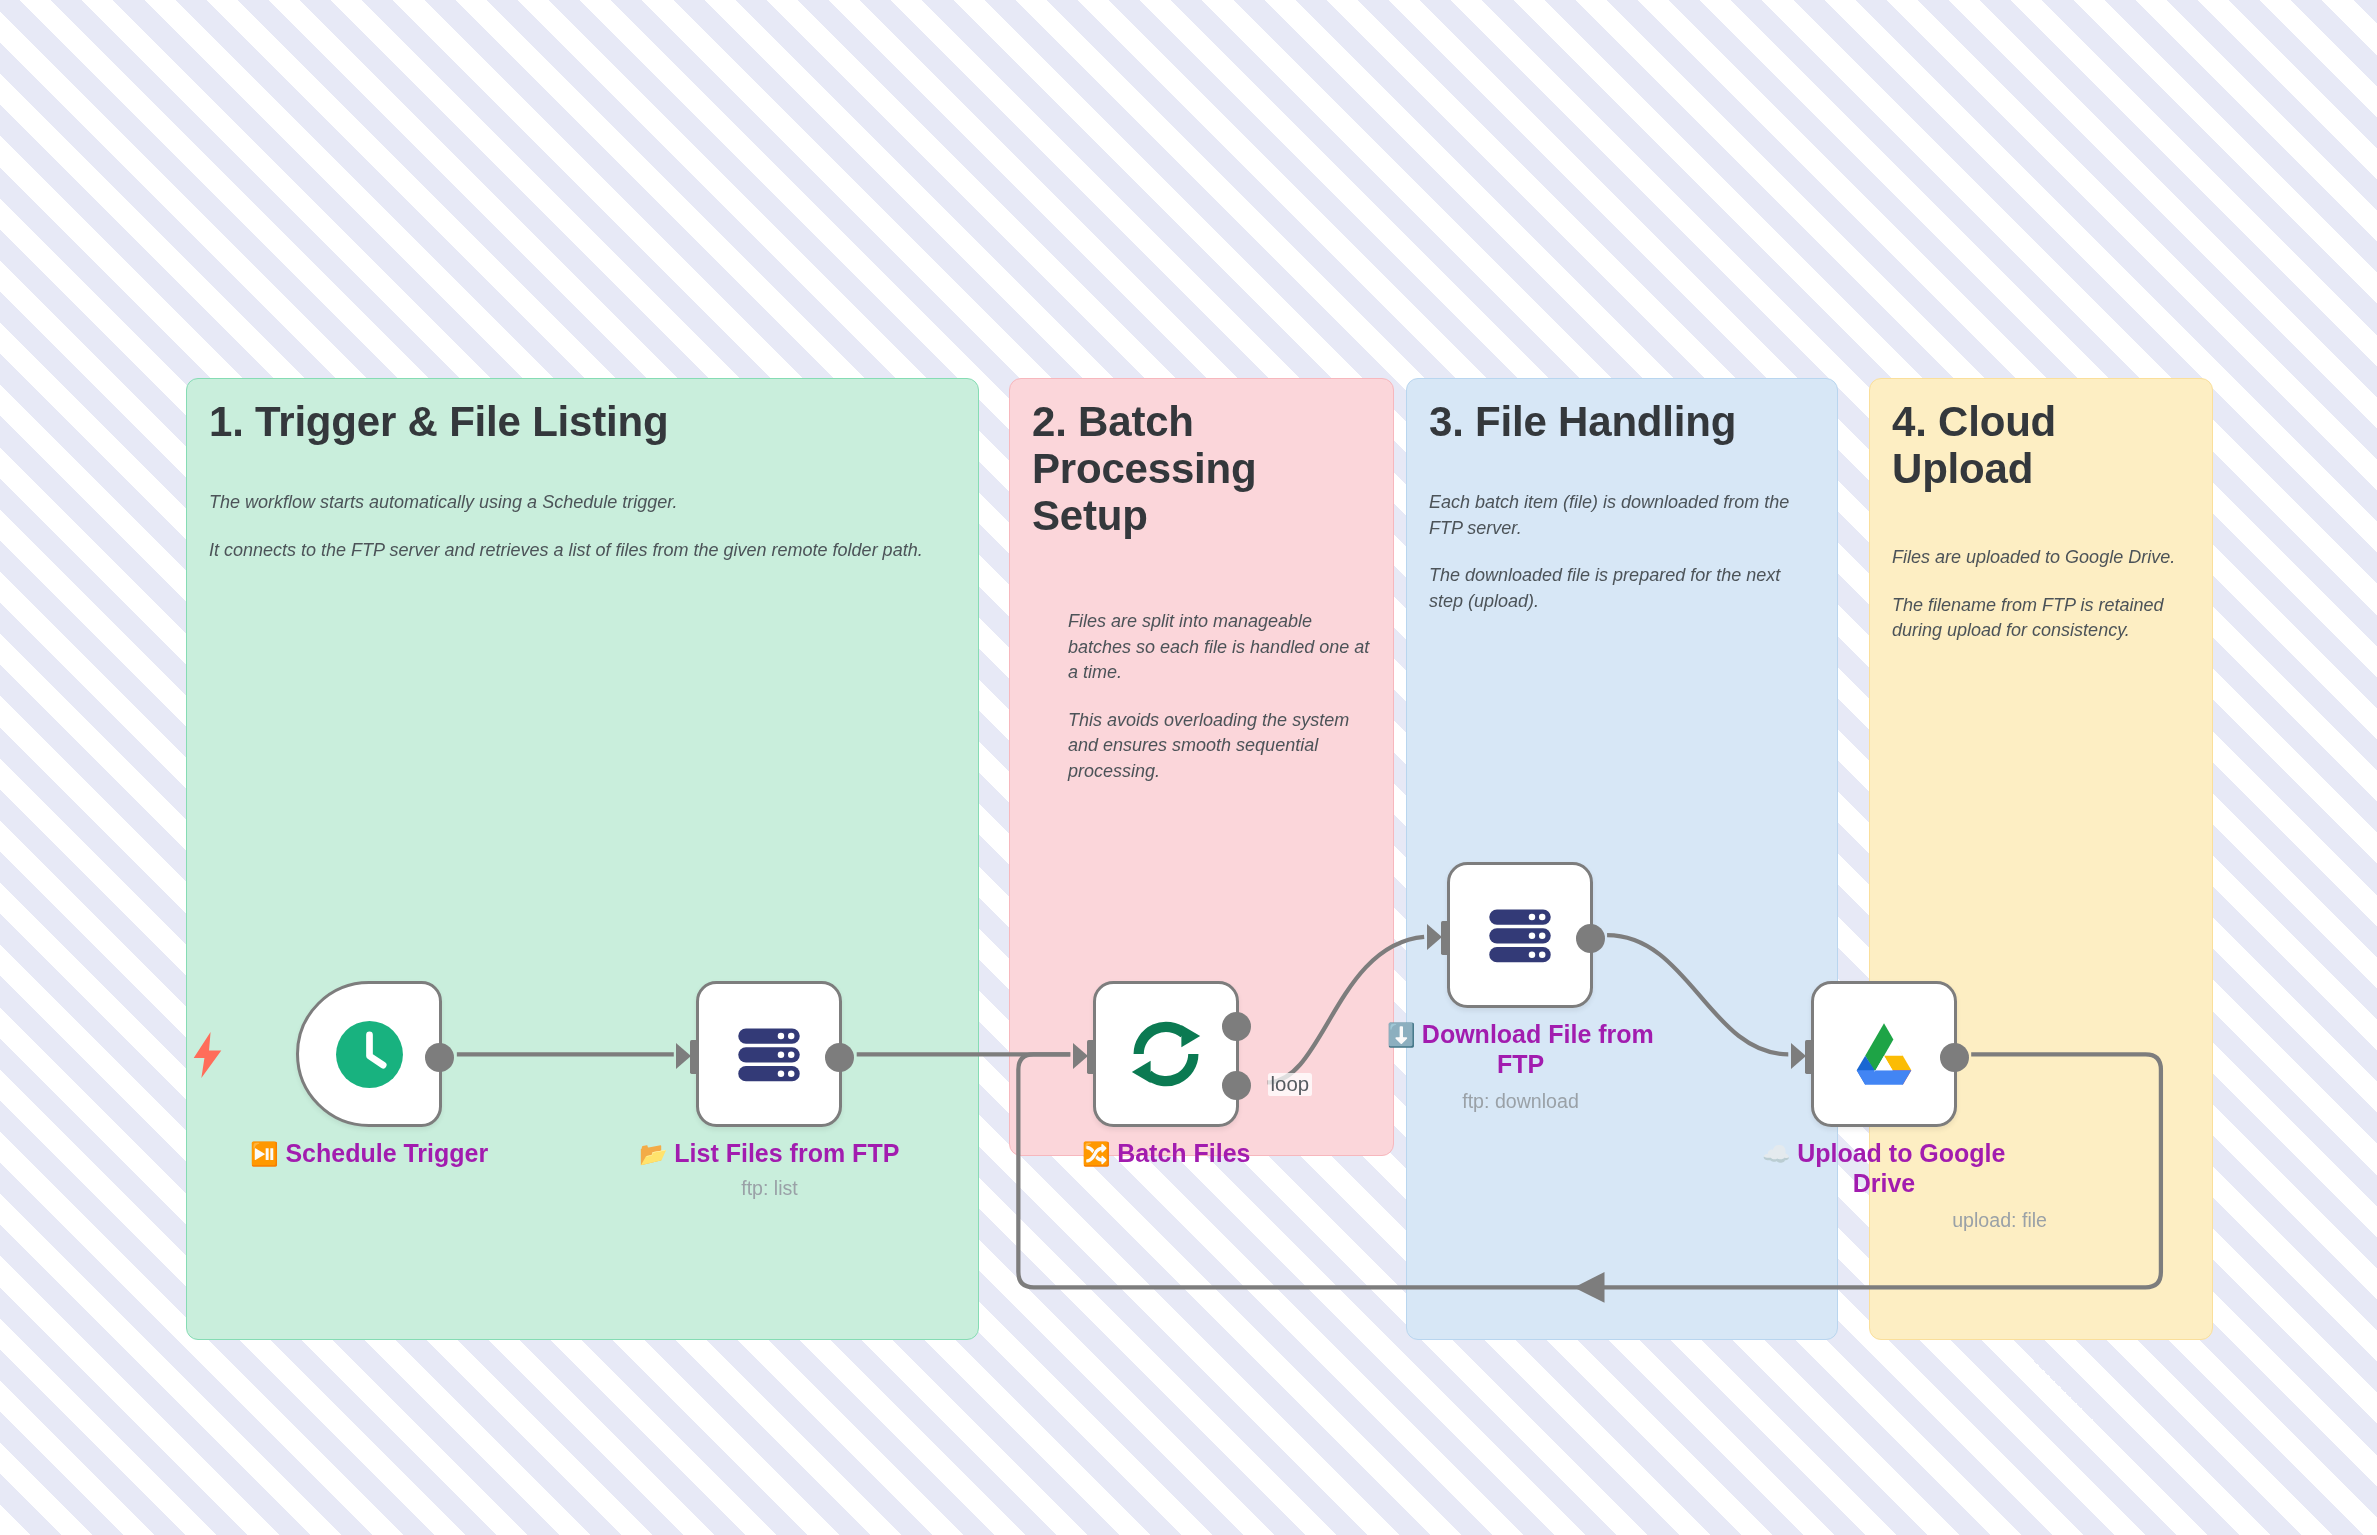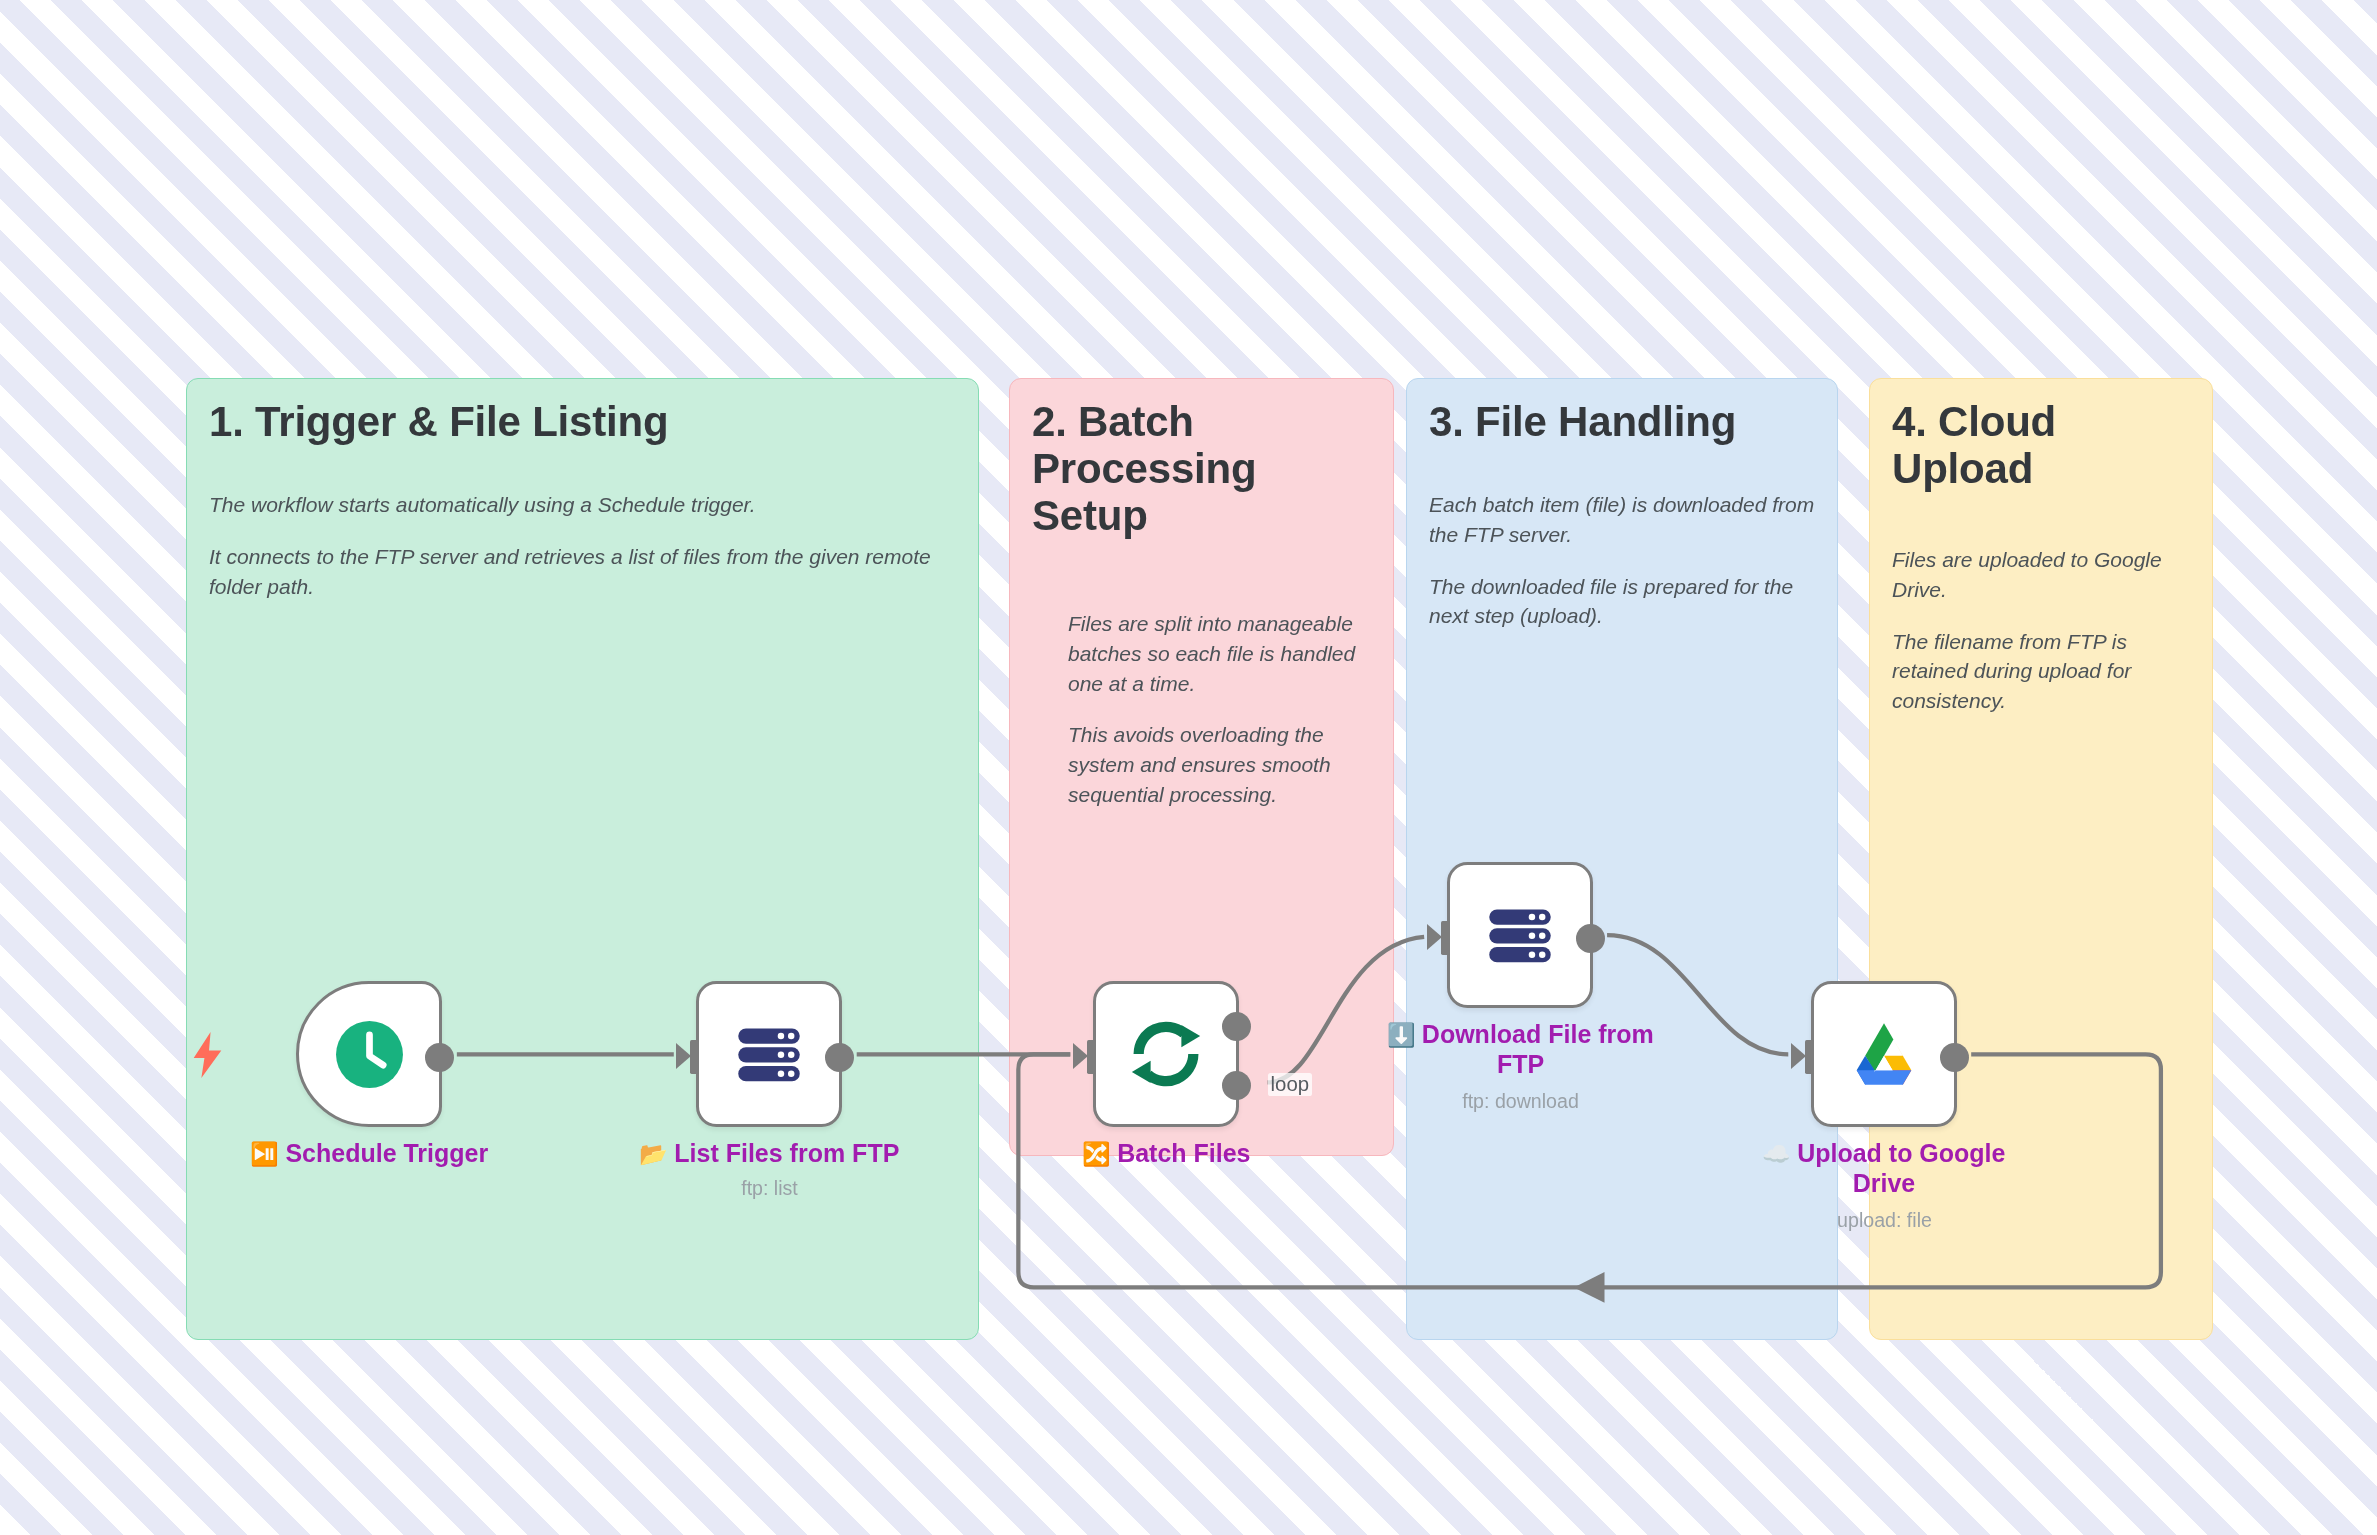--- a/index.html
+++ b/index.html
@@ -20,21 +20,21 @@
 
   
   .panel{position:absolute;border-radius:12px;border:1.7px solid;box-sizing:border-box;}
   .panel .ptitle{
     position:absolute;left:22px;right:22px;top:19px;
     font-size:42px;font-weight:700;color:#34383c;line-height:1.12;
     letter-spacing:-0.2px;
   }
   .panel .pbody{
     position:absolute;left:22px;right:20.4px;
-    font-style:italic;font-size:21px;color:#4c5358;line-height:1.42;
+    font-style:italic;font-size:18px;color:#4c5358;line-height:1.42;
   }
   .panel .pbody p{margin:0 0 22px 0;}
 
   #panel-1{left:186px;top:378px;width:793px;height:962px;background:#c9eedc;border-color:#86dcb4;}
   #panel-2{left:1009px;top:378px;width:385px;height:778px;background:#fbd6da;border-color:#f7b7bd;}
   #panel-3{left:1406px;top:378px;width:432px;height:962px;background:#d7e7f6;border-color:#b9d6ef;}
   #panel-4{left:1869px;top:378px;width:344px;height:962px;background:#fdeec3;border-color:#fadf9b;}
 
   #panel-1 .pbody{top:111px;}
   #panel-2 .pbody{top:230px;margin-left:36px;}
@@ -255,17 +255,17 @@
           <polygon points="13,25 8,33.5 13,42 18.5,33.5" fill="#1967d2"></polygon>
           <polygon points="13,42 35,42 40,33.5 8,33.5" fill="#4285f4"></polygon>
           <polygon points="18.5,34.5 24,25 29,33.5 18.5,33.5" fill="#ffffff"></polygon>
         </svg>
       </span>
       <div class="port-out" style="top:59px;"></div>
     </div>
     <div class="nlabel" style="left:-75px;width:296px;">
       <span class="emo">☁️</span><span>Upload to Google Drive</span>
     </div>
-    <div class="nsub" style="top:228px;">upload: file</div>
+    <div class="nsub" style="top:228px;text-align:right;">upload: file</div>
   </div>
 
 </div>
 
 
 </body></html>

